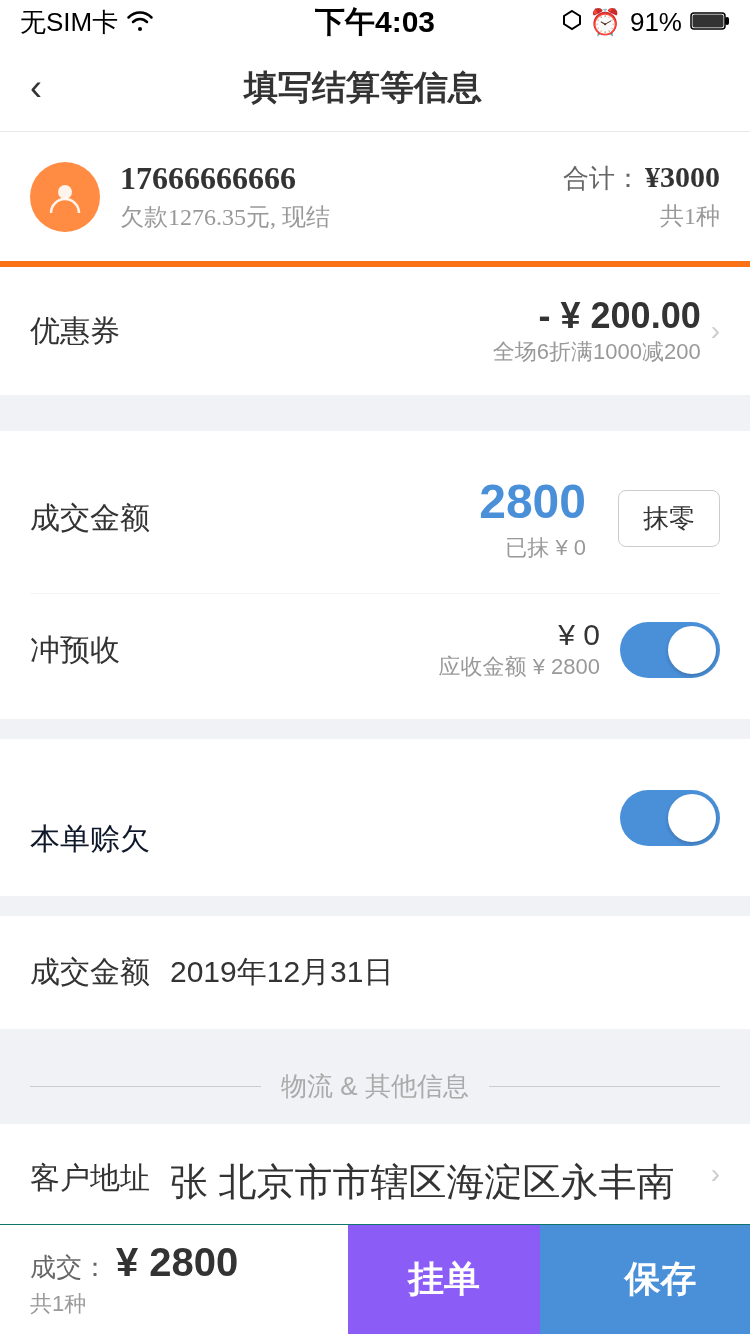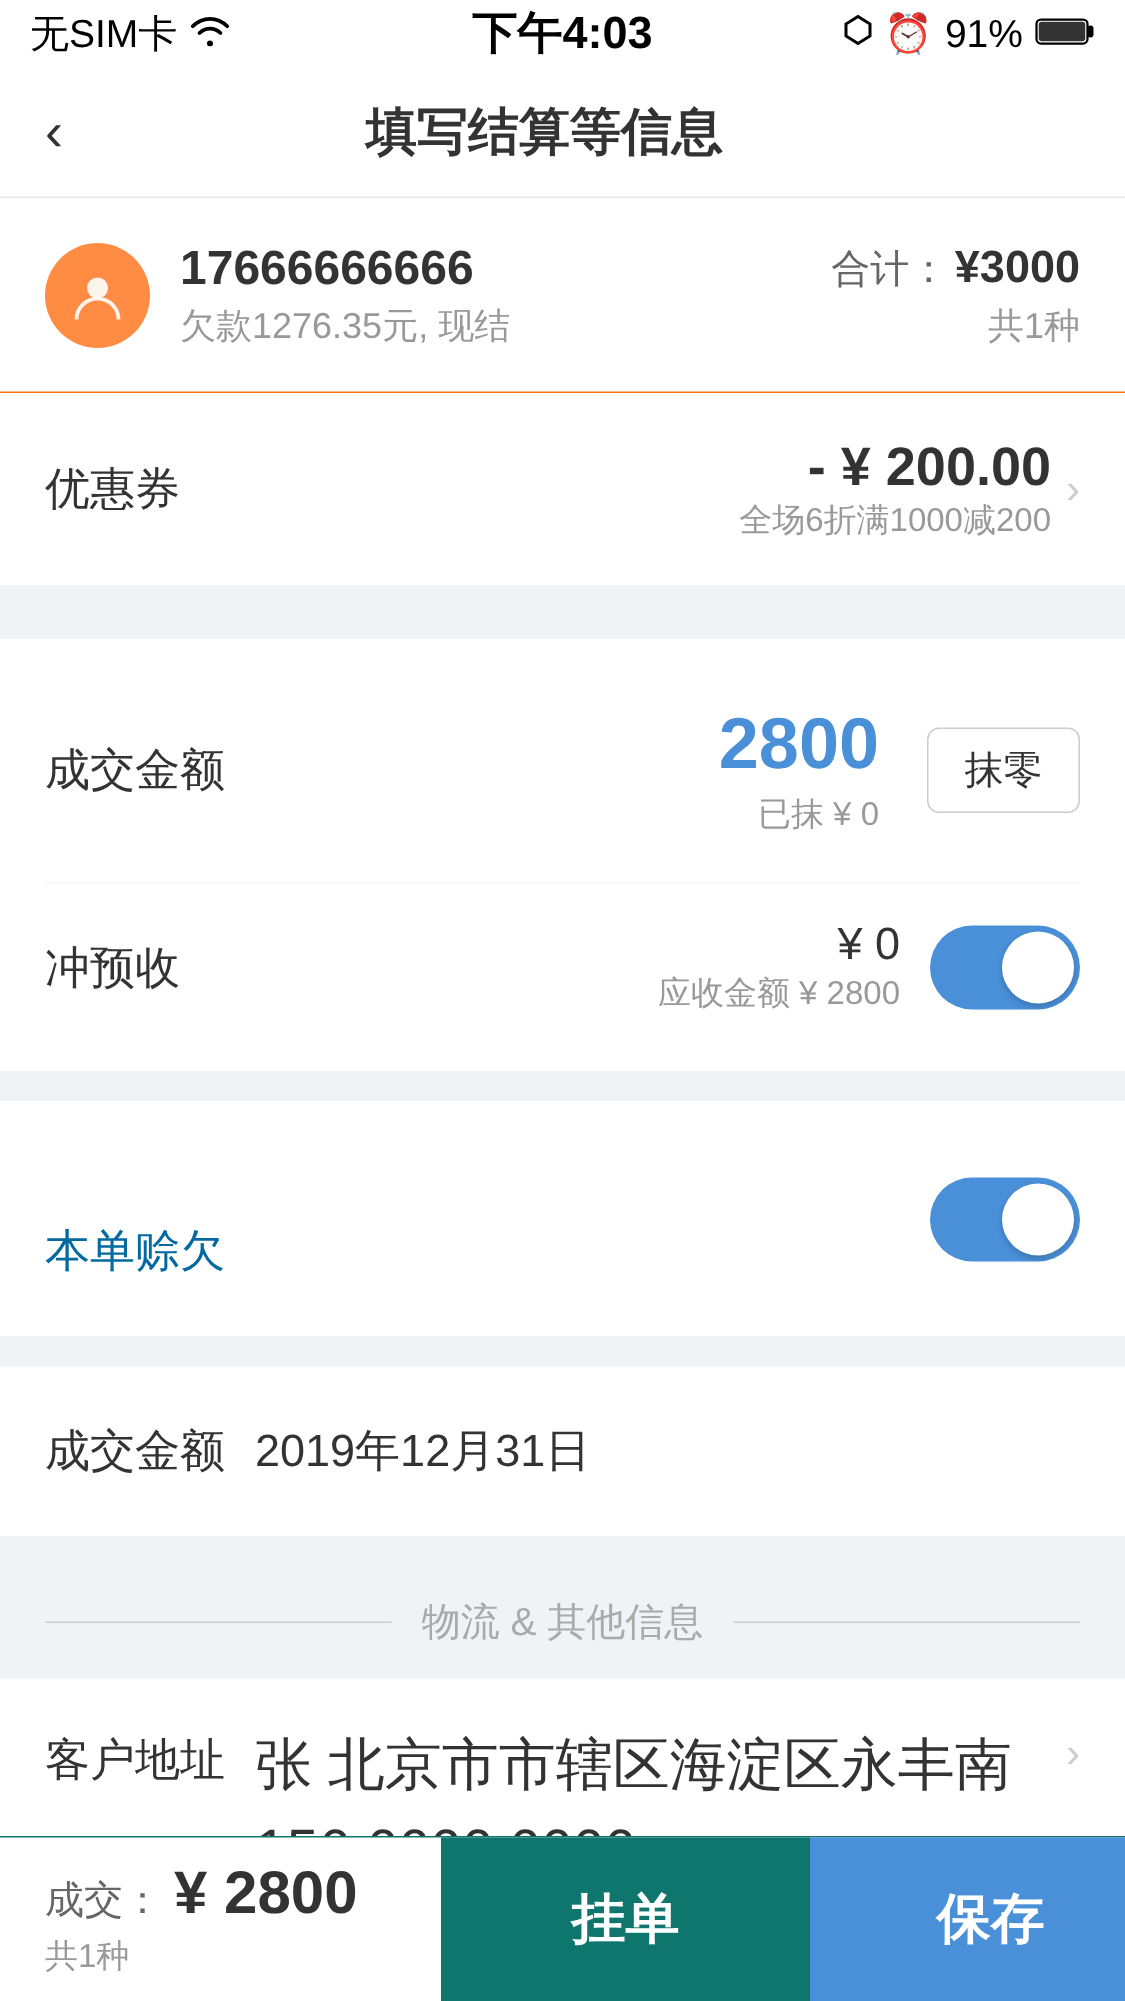--- a/index.html
+++ b/index.html
@@ -81,23 +81,24 @@
     .card {
       background: #fff;
       margin-bottom: 16px;
     }
 
     
     .customer-row {
       background: #fff;
       padding: 28px 30px;
       display: flex;
-      align-items: flex-end;
-      justify-content: space-between;
-      border-bottom: 1px solid #f97316;
+      align-items: flex-start;
+      justify-content: space-between;
+      border-bottom: 6px solid #f97316;
+      font-family: Liberation Serif, serif;
     }
     .customer-left {
       display: flex;
       align-items: center;
       gap: 20px;
     }
     .avatar {
       width: 70px;
       height: 70px;
       border-radius: 50%;
@@ -280,21 +281,21 @@
       padding: 0 30px;
     }
     .debt-row {
       padding: 36px 0;
       display: flex;
       align-items: center;
       justify-content: space-between;
     }
     .debt-label {
       font-size: 30px;
-      color: #0369a1;
+      color: #0f172a;
       margin-top: 44px;
     }
 
     
     .duedate-section {
       background: #fff;
       padding: 0 30px;
     }
     .duedate-row {
       padding: 36px 0;
@@ -390,23 +391,23 @@
       font-size: 40px;
       font-weight: 600;
       color: #333;
     }
     .bottom-count {
       font-size: 22px;
       color: #999;
       margin-top: 4px;
     }
     .btn-hold {
-      width: 246px;
+      width: 192px;
       height: 110px;
-      background: #0f766e;
+      background: #8b5cf6;
       display: flex;
       align-items: center;
       justify-content: center;
       font-size: 36px;
       font-weight: 600;
       color: #fff;
       cursor: pointer;
     }
     .btn-save {
       width: 210px;

